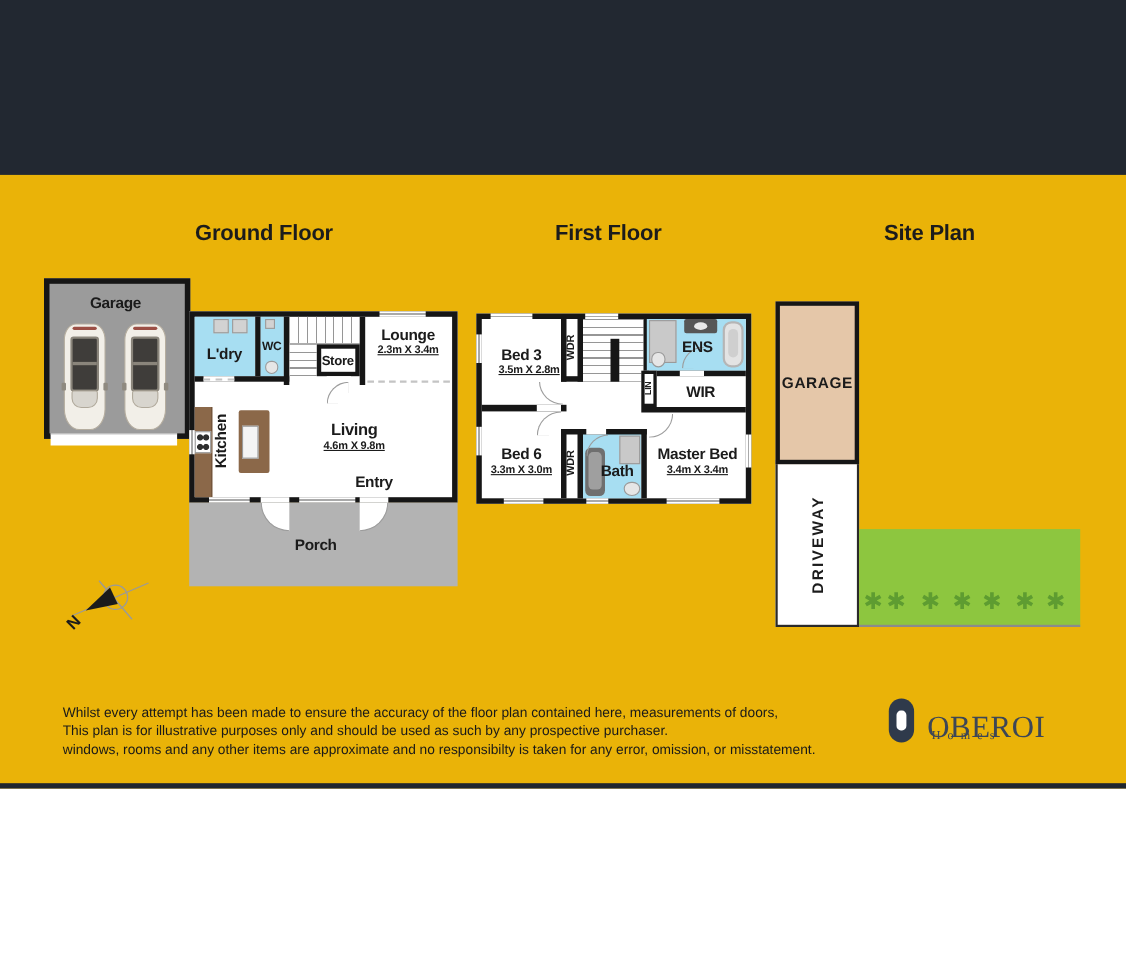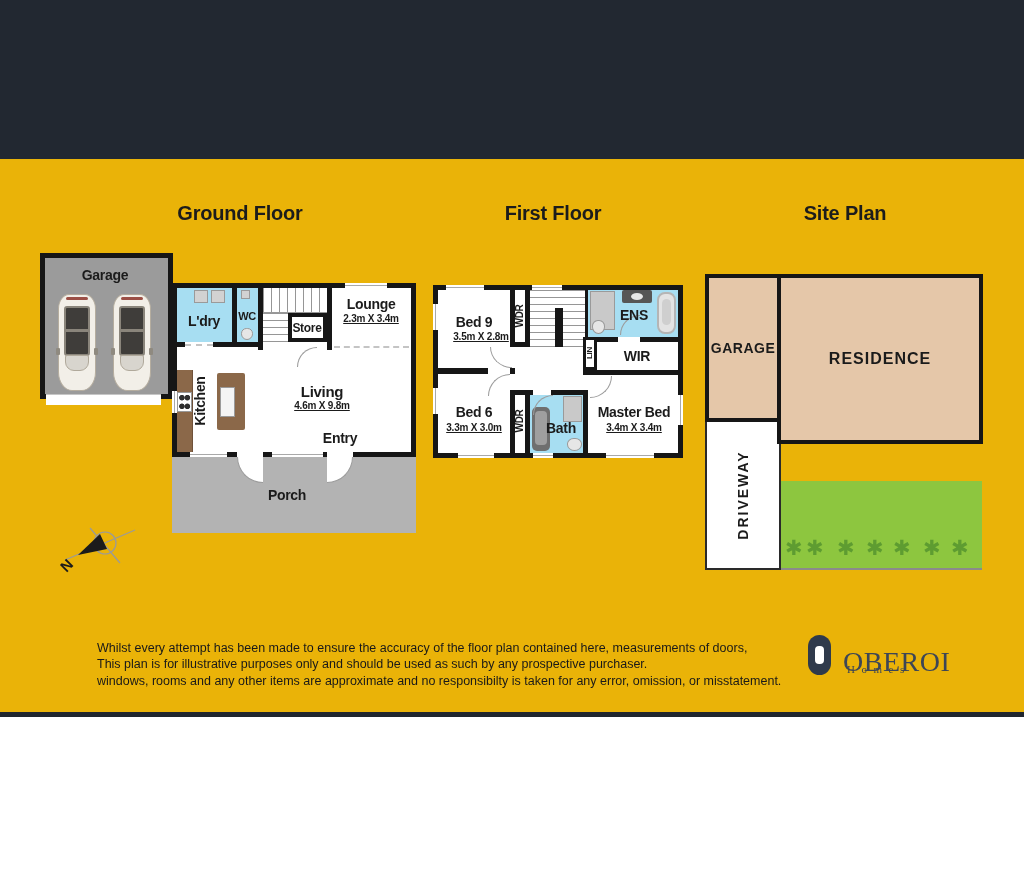--- a/index.html
+++ b/index.html
@@ -148,21 +148,21 @@
   </div>
 
   <div class="room" style="left:172px;top:457px;width:244px;height:76px;background:#b3b3b3;">
     <div class="qarc" style="left:65px;top:0;width:26px;height:26px;"></div>
     <div class="qarc r" style="left:155px;top:0;width:26px;height:26px;"></div>
     <div class="lbl" style="left:115px;top:38px;">Porch</div>
   </div>
 
   <div class="plan" style="left:433px;top:285px;width:250px;height:173px;">
 
-    <div class="lbl" style="left:36px;top:32px;">Bed 9</div>
+    <div class="lbl" style="left:36px;top:32px;">Bed 3</div>
     <div class="lbl dim" style="left:43px;top:47px;">3.5m X 2.8m</div>
     <div class="w" style="left:72px;top:0;width:5px;height:57px;"></div>
     <div class="lbl v" style="left:82px;top:26px;font-size:10px;">WDR</div>
     <div class="w" style="left:87px;top:0;width:5px;height:57px;"></div>
     <div class="w" style="left:72px;top:52px;width:20px;height:5px;"></div>
 
     <div class="treads-h" style="left:92px;top:0;width:55px;height:57px;"></div>
     <div class="w" style="left:117px;top:18px;width:8px;height:39px;"></div>
     <div class="w" style="left:147px;top:0;width:5px;height:52px;"></div>
 
@@ -233,33 +233,30 @@
     <span class="tree" style="left:25px;top:56px;">✱</span>
     <span class="tree" style="left:56px;top:56px;">✱</span>
     <span class="tree" style="left:85px;top:56px;">✱</span>
     <span class="tree" style="left:112px;top:56px;">✱</span>
     <span class="tree" style="left:142px;top:56px;">✱</span>
     <span class="tree" style="left:170px;top:56px;">✱</span>
   </div>
   <div class="site-box" style="left:705px;top:274px;width:76px;height:148px;background:#e5c7a9;border:4px solid #161616;">
     <div class="lbl" style="left:34px;top:70px;font-size:14px;letter-spacing:0.5px;">GARAGE</div>
   </div>
-  <div class="site-box" style="left:777px;top:274px;width:206px;height:170px;background:#e5c7a9;border:4px solid #161616;">
-    <div class="lbl" style="left:99px;top:81px;font-size:16px;letter-spacing:1px;">RESIDENCE</div>
-  </div>
 
   <svg class="abs" style="left:58px;top:520px;" width="85" height="64" viewBox="0 0 85 64">
     <line x1="7" y1="40" x2="77" y2="10" stroke="#9a9a9a" stroke-width="1.2"></line>
     <line x1="32" y1="8" x2="62" y2="43" stroke="#9a9a9a" stroke-width="1.2"></line>
     <circle cx="47" cy="23" r="11" fill="none" stroke="#9a9a9a" stroke-width="1.2"></circle>
     <polygon points="20,35 42,14 49,29" fill="#1b1b1b"></polygon>
     <text x="4" y="50" transform="rotate(-45 10 46)" font-size="15" font-weight="bold" fill="#1b1b1b">N</text>
   </svg>
 
-  <div class="disc" style="left:57px;top:640px;margin-left:40px;">
+  <div class="disc" style="left:57px;top:640px;">
     <div>Whilst every attempt has been made to ensure the accuracy of the floor plan contained here, measurements of doors,</div>
     <div>This plan is for illustrative purposes only and should be used as such by any prospective purchaser.</div>
     <div>windows, rooms and any other items are approximate and no responsibilty is taken for any error, omission, or misstatement.</div>
   </div>
 
   <div class="ob-o" style="left:808px;top:635px;width:23px;height:40px;">
     <div class="ob-hole" style="left:7px;top:11px;width:9px;height:18px;"></div>
   </div>
   <div class="ob-name" style="left:843px;top:646px;">OBEROI</div>
   <div class="ob-tag" style="left:847px;top:663px;">Homes</div>

